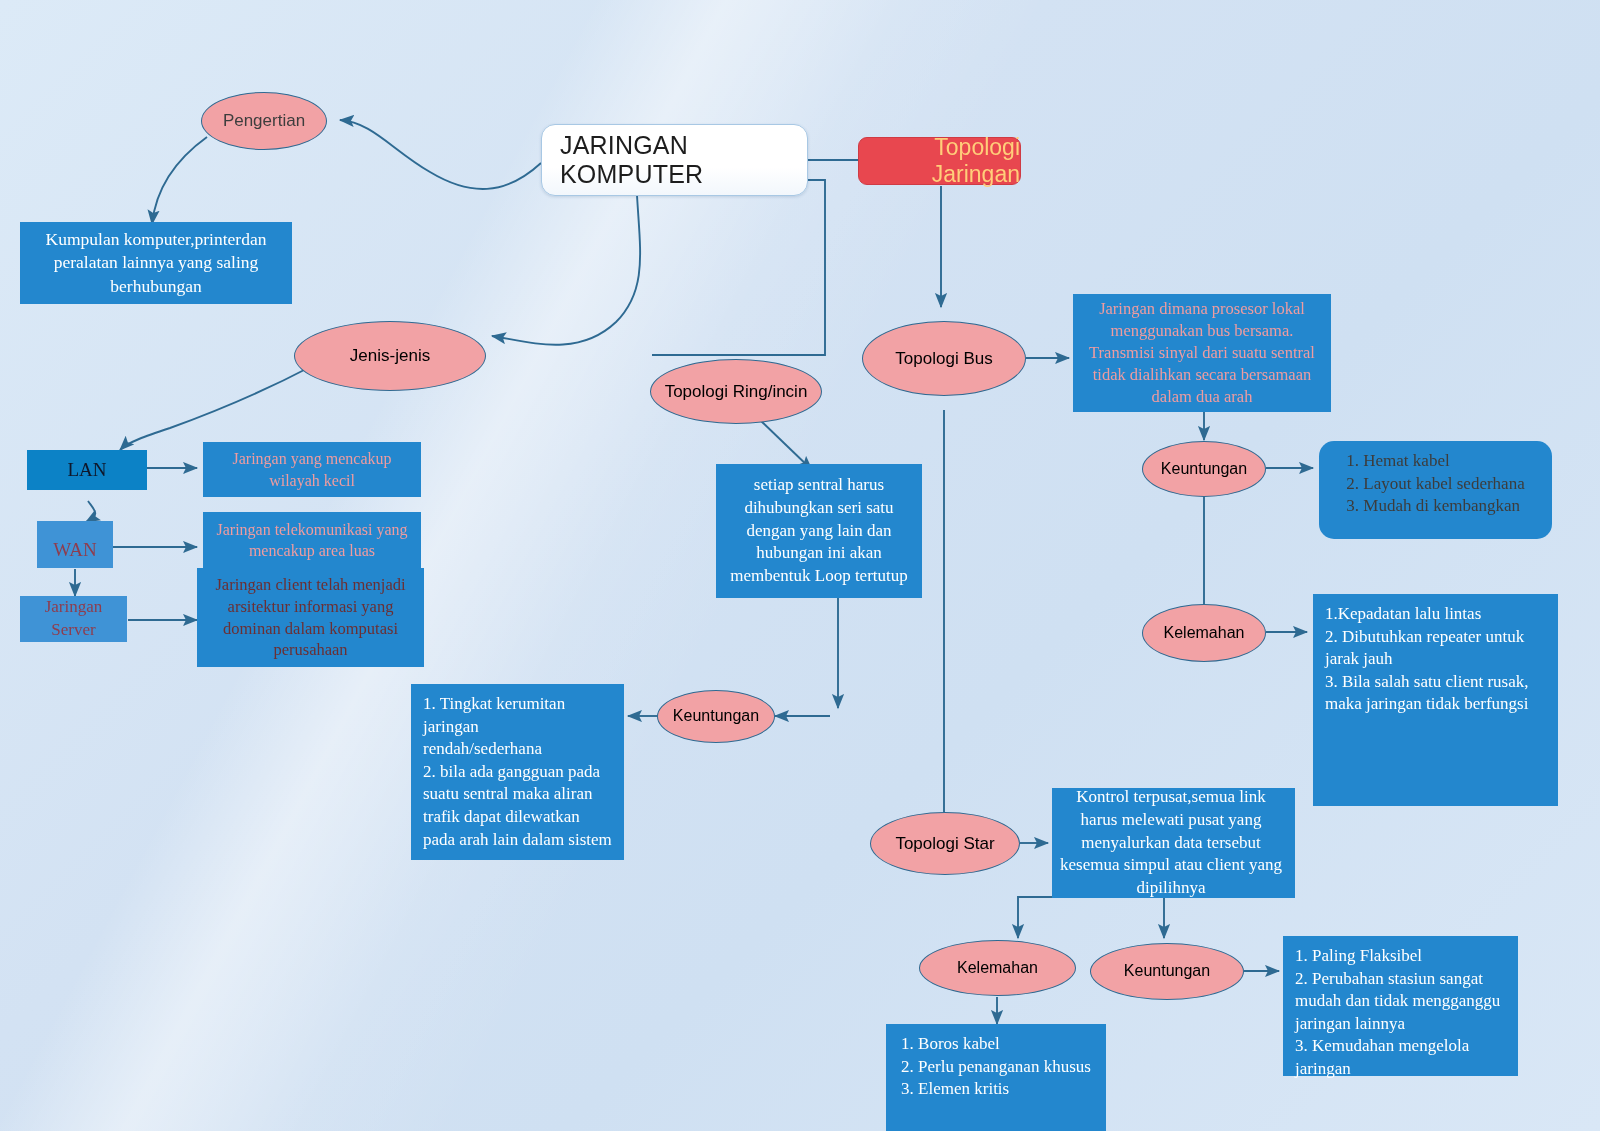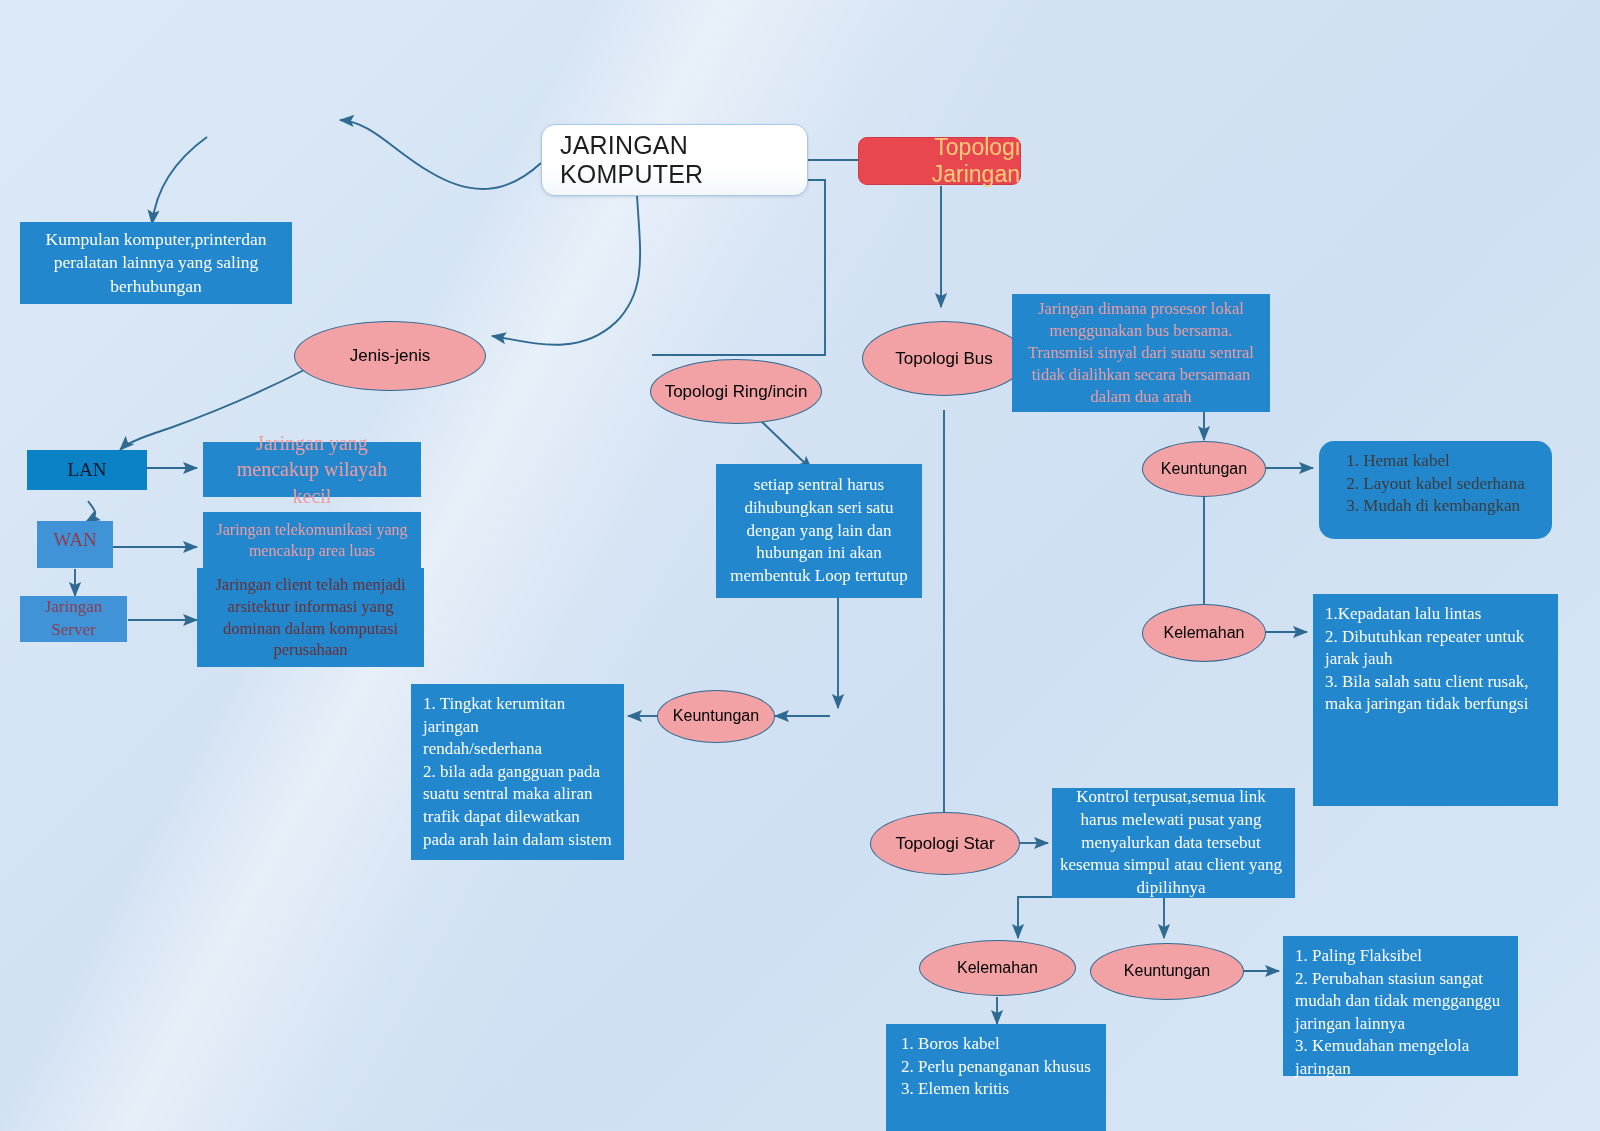--- a/index.html
+++ b/index.html
@@ -107,37 +107,40 @@
 
       <path d="M1110,897 L1018,897 L1018,938" marker-end="url(#ah)"></path>
       <path d="M1164,897 L1164,938" marker-end="url(#ah)"></path>
 
       <path d="M997,997 L997,1024" marker-end="url(#ah)"></path>
 
       <path d="M1244,971 L1279,971" marker-end="url(#ah)"></path>
     </g>
   </svg>
 
+  <div class="node ellipse dark" style="left:201px;top:92px;width:126px;height:58px;">
+    <span>Pengertian</span>
+  </div>
 
   <div class="node box" style="left:20px;top:222px;width:272px;height:82px;">
     <span>Kumpulan komputer,printerdan peralatan lainnya yang saling berhubungan</span>
   </div>
 
   <div class="node ellipse" style="left:294px;top:321px;width:192px;height:70px;">
     <span>Jenis-jenis</span>
   </div>
 
   <div class="node box darkblue" style="left:27px;top:450px;width:120px;height:40px;font-size:19px;">
     <span>LAN</span>
   </div>
-  <div class="node box dim" style="left:203px;top:442px;width:218px;height:55px;font-size:20px;">
+  <div class="node box dim" style="left:203px;top:442px;width:218px;height:55px;font-size:16px;">
     <span>Jaringan yang mencakup wilayah kecil</span>
   </div>
 
-  <div class="node box midblue" style="left:37px;top:521px;width:76px;height:47px;font-size:19px;align-items:flex-start;">
+  <div class="node box midblue" style="left:37px;top:521px;width:76px;height:47px;font-size:19px;align-items:flex-end;">
     <span>WAN</span>
   </div>
   <div class="node box dim" style="left:203px;top:512px;width:218px;height:56px;font-size:16px;">
     <span>Jaringan telekomunikasi yang mencakup area luas</span>
   </div>
 
   <div class="node box midblue" style="left:20px;top:596px;width:107px;height:46px;font-size:17px;">
     <span>Jaringan Server</span>
   </div>
   <div class="node box maroon" style="left:197px;top:568px;width:227px;height:99px;font-size:16.5px;">
@@ -149,21 +152,21 @@
   </div>
 
   <div class="node pill" style="left:858px;top:137px;width:163px;height:48px;">
     <span>Topologi Jaringan</span>
   </div>
 
   <div class="node ellipse" style="left:862px;top:321px;width:164px;height:75px;">
     <span>Topologi Bus</span>
   </div>
 
-  <div class="node box dim" style="left:1012px;top:294px;width:258px;height:118px;font-size:16.5px;">
+  <div class="node box dim" style="left:1073px;top:294px;width:258px;height:118px;font-size:16.5px;">
     <span>Jaringan dimana prosesor lokal menggunakan bus bersama. Transmisi sinyal dari suatu sentral tidak dialihkan secara bersamaan dalam dua arah</span>
   </div>
 
   <div class="node ellipse" style="left:1142px;top:441px;width:124px;height:56px;font-size:16px;">
     <span>Keuntungan</span>
   </div>
   <div class="node box gray left" style="left:1319px;top:441px;width:233px;height:98px;font-size:17px;align-items:flex-start;white-space:pre-line;">
     <span>1. Hemat kabel
 2. Layout kabel sederhana
 3. Mudah di kembangkan</span>

